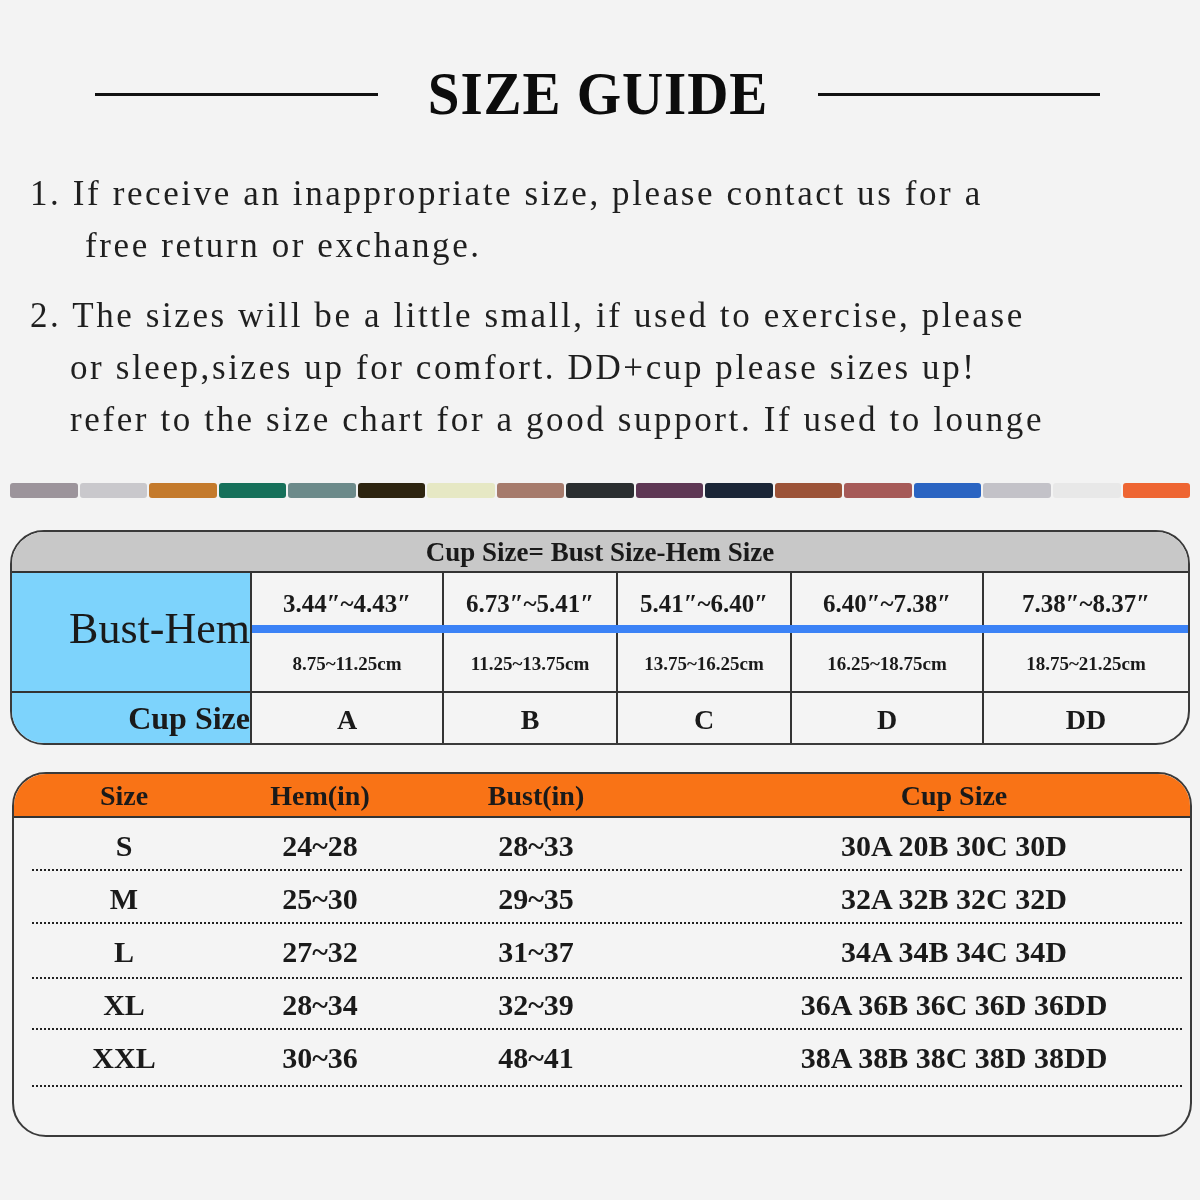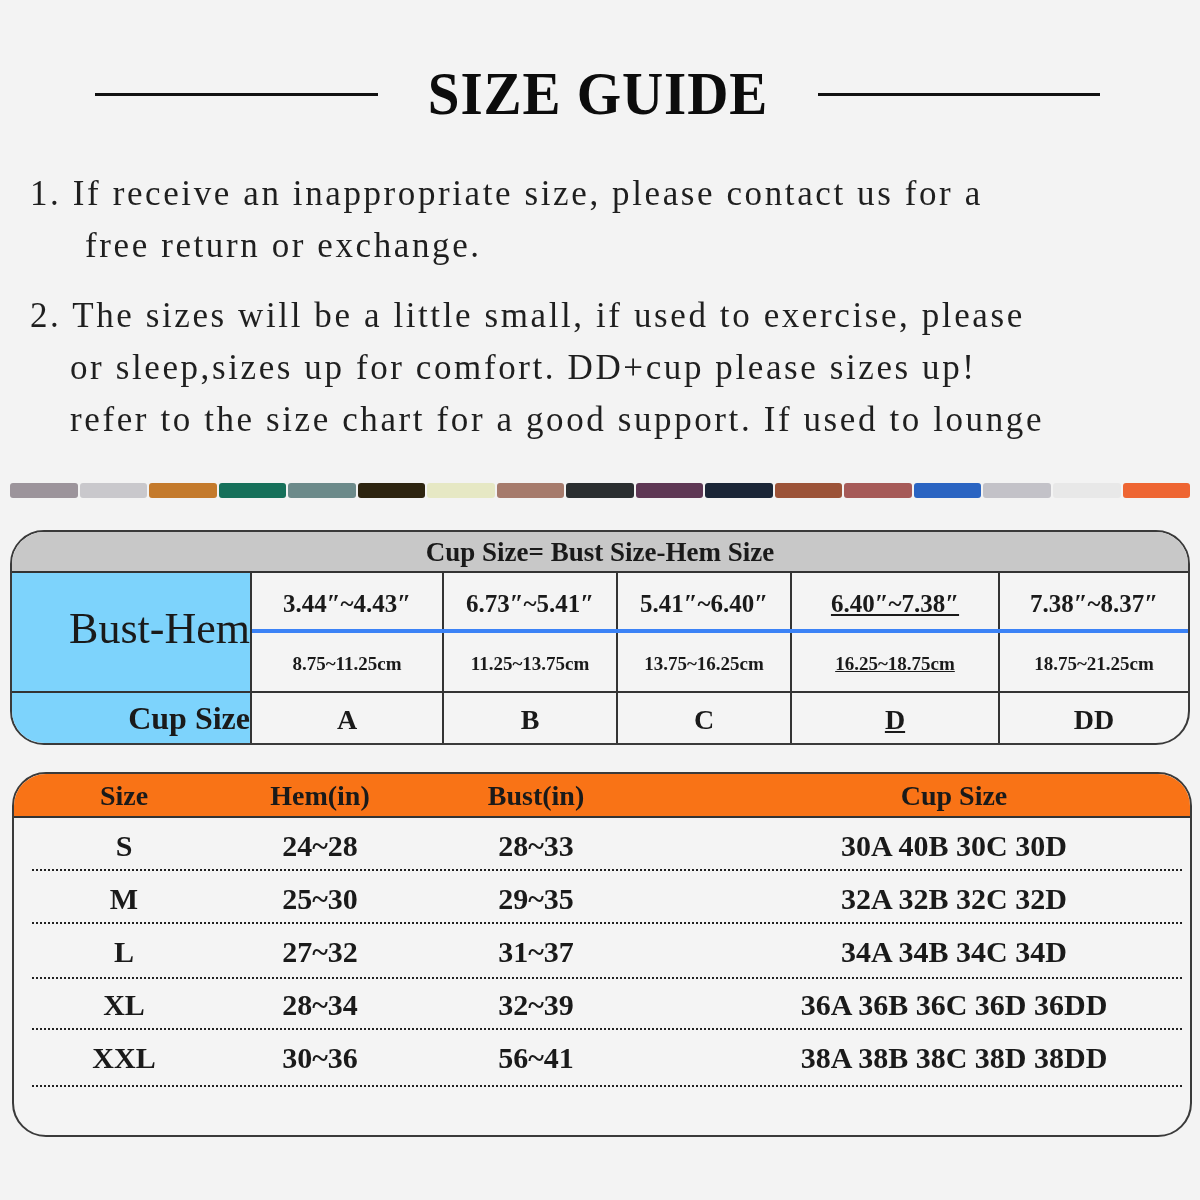--- a/index.html
+++ b/index.html
@@ -27,29 +27,29 @@
   
   .t1 { position: absolute; left: 10px; top: 530px; width: 1180px; height: 215px;
         border: 2px solid #3a3a3a; border-radius: 34px 34px 34px 34px; overflow: hidden; background: #f4f4f4; }
   .t1-head { position: absolute; left: 0; top: 0; width: 100%; height: 41px; background: #c8c8c8;
              border-bottom: 2px solid #333; text-align: center; font-size: 27px; font-weight: bold; line-height: 40px; }
   .t1-left { position: absolute; left: 0; width: 240px; background: #7dd3fc; border-right: 2px solid #333; text-align: right; }
   .t1-left.bh { top: 41px; height: 118px; font-size: 44px; line-height: 112px; font-weight: normal; }
   .t1-left.cs { top: 159px; height: 56px; font-size: 32px; font-weight: bold; line-height: 50px; border-top: 2px solid #333; }
   .t1-grid { position: absolute; left: 240px; top: 41px; right: 0; height: 174px; }
   .t1-row { position: absolute; left: 0; right: 0; display: flex; }
-  .t1-row.r1 { top: 0; height: 60px; border-bottom: 4px solid #3b82f6; }
+  .t1-row.r1 { top: 0; height: 60px; border-bottom: 8px solid #3b82f6; }
   .t1-row.r2 { top: 60px; height: 58px; }
   .t1-row.r3 { top: 118px; height: 56px; border-top: 2px solid #333; }
   .t1-cell { height: 100%; text-align: center; border-right: 2px solid #333; font-weight: bold; }
   .t1-cell:last-child { border-right: none; }
   .t1-row.r1 .t1-cell { font-size: 25px; line-height: 62px; font-weight: bold; }
   .t1-row.r2 .t1-cell { font-size: 19px; line-height: 62px; }
   .t1-row.r3 .t1-cell { font-size: 28px; line-height: 54px; }
-  .c0 { width: 192px; } .c1 { width: 174px; } .c2 { width: 174px; } .c3 { width: 208px; text-decoration: underline; } .c4 { flex: 1; }
+  .c0 { width: 192px; } .c1 { width: 174px; } .c2 { width: 174px; } .c3 { width: 192px; } .c4 { flex: 1; }
 
   
   .t2 { position: absolute; left: 12px; top: 772px; width: 1180px; height: 365px;
         border: 2px solid #3a3a3a; border-radius: 34px; overflow: hidden; background: #f4f4f4; }
   .t2-head { position: absolute; left: 0; top: 0; width: 100%; height: 44px; background: #f97316;
              border-bottom: 2px solid #333; font-size: 28px; font-weight: bold; line-height: 44px; }
   .t2-head span, .t2-row span { position: absolute; text-align: center; }
   .col-size { left: 40px; width: 140px; }
   .col-hem { left: 236px; width: 140px; }
   .col-bust { left: 452px; width: 140px; }
@@ -131,21 +131,21 @@
     <span class="col-size">Size</span>
     <span class="col-hem">Hem(in)</span>
     <span class="col-bust">Bust(in)</span>
     <span class="col-cup">Cup Size</span>
   </div>
 
   <div class="t2-row" style="top:46px">
     <span class="col-size">S</span>
     <span class="col-hem">24~28</span>
     <span class="col-bust">28~33</span>
-    <span class="col-cup">30A 40B 30C 30D</span>
+    <span class="col-cup">30A 20B 30C 30D</span>
   </div>
   <div class="t2-sep" style="top:95px"></div>
 
   <div class="t2-row" style="top:99px">
     <span class="col-size">M</span>
     <span class="col-hem">25~30</span>
     <span class="col-bust">29~35</span>
     <span class="col-cup">32A 32B 32C 32D</span>
   </div>
   <div class="t2-sep" style="top:148px"></div>
@@ -162,17 +162,17 @@
     <span class="col-size">XL</span>
     <span class="col-hem">28~34</span>
     <span class="col-bust">32~39</span>
     <span class="col-cup">36A 36B 36C 36D 36DD</span>
   </div>
   <div class="t2-sep" style="top:254px"></div>
 
   <div class="t2-row" style="top:258px">
     <span class="col-size">XXL</span>
     <span class="col-hem">30~36</span>
-    <span class="col-bust">56~41</span>
+    <span class="col-bust">48~41</span>
     <span class="col-cup">38A 38B 38C 38D 38DD</span>
   </div>
   <div class="t2-sep" style="top:311px"></div>
 </div>
 
 </body></html>

